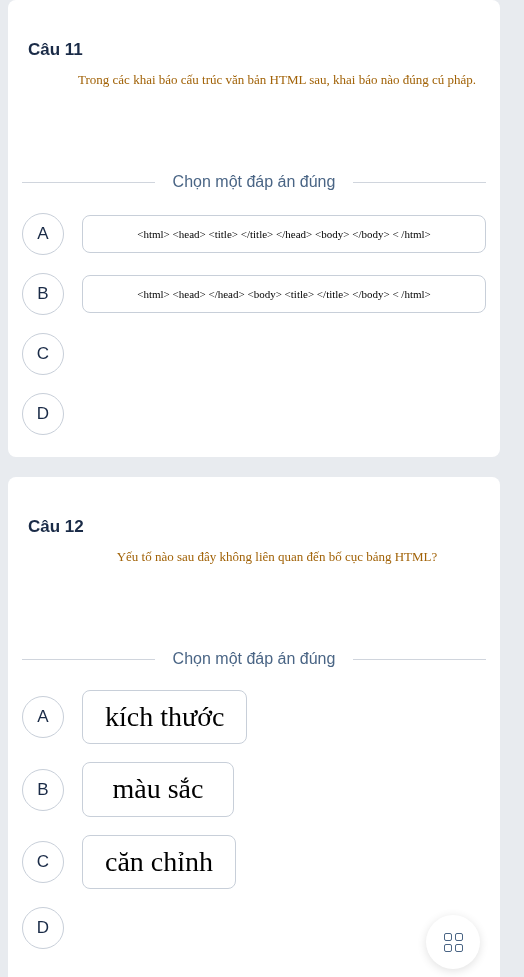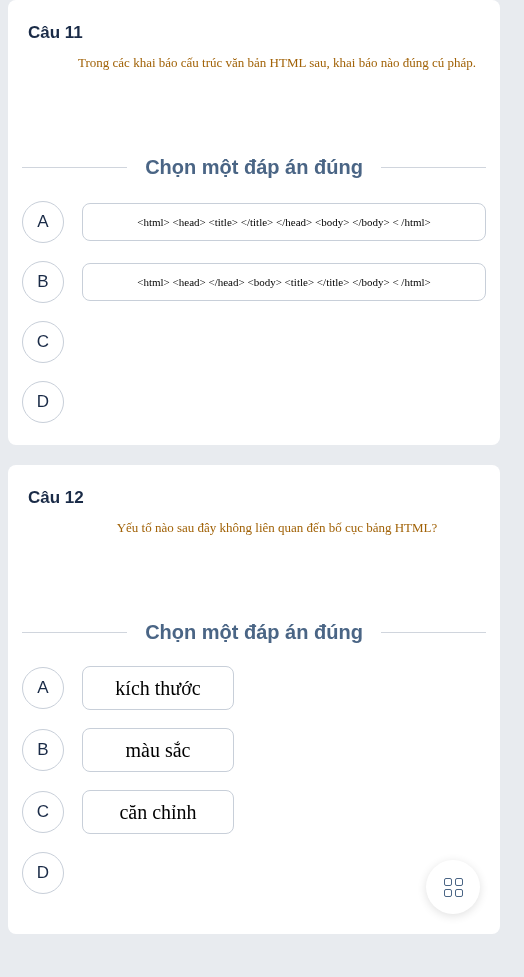--- a/index.html
+++ b/index.html
@@ -10,21 +10,21 @@
     body {
       background: #e8ebef;
       font-family: Arial, sans-serif;
       color: #1a2b47;
       width: 524px;
     }
     .card {
       background: #ffffff;
       border-radius: 8px;
       margin: 0 24px 20px 8px;
-      padding: 23px 14px 22px 14px;
+      padding: 40px 14px 22px 14px;
       position: relative;
     }
     .question-title {
       font-size: 17px;
       font-weight: bold;
       color: #1a2b47;
       margin-bottom: 12px;
       margin-left: 6px;
     }
     .question-text {
@@ -40,22 +40,22 @@
       align-items: center;
       margin-bottom: 22px;
     }
     .instruction-line {
       flex: 1;
       height: 1px;
       background: #d0d5dd;
     }
     .instruction-text {
       color: #4a6585;
-      font-size: 20px;
-      font-weight: 700;
+      font-size: 16px;
+      font-weight: 400;
       padding: 0 18px;
     }
     .option-row {
       display: flex;
       align-items: center;
       gap: 18px;
       margin-bottom: 18px;
     }
     .option-row:last-child {
       margin-bottom: 0;
@@ -85,21 +85,21 @@
       color: #000000;
       background: #ffffff;
       cursor: pointer;
       text-align: center;
       line-height: 1.3;
     }
     .option-box.short {
       flex: 0 0 auto;
       width: auto;
       min-width: 152px;
-      font-size: 20px;
+      font-size: 28px;
       text-align: center;
       padding: 8px 22px;
     }
     .fab {
       position: absolute;
       bottom: 20px;
       right: 20px;
       width: 54px;
       height: 54px;
       border-radius: 50%;

